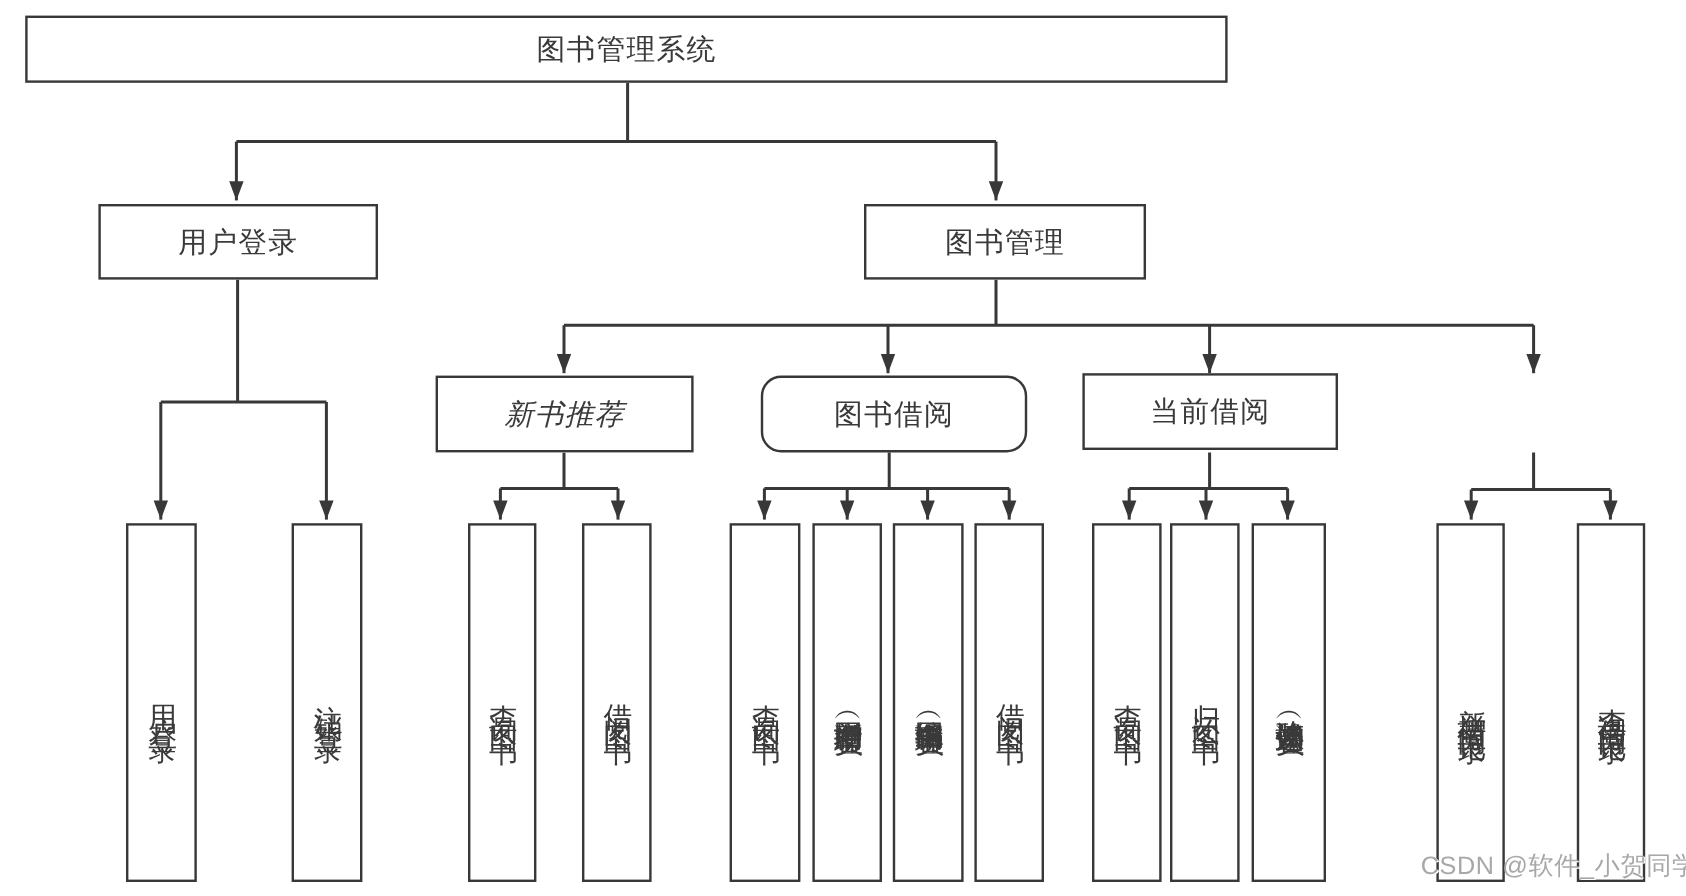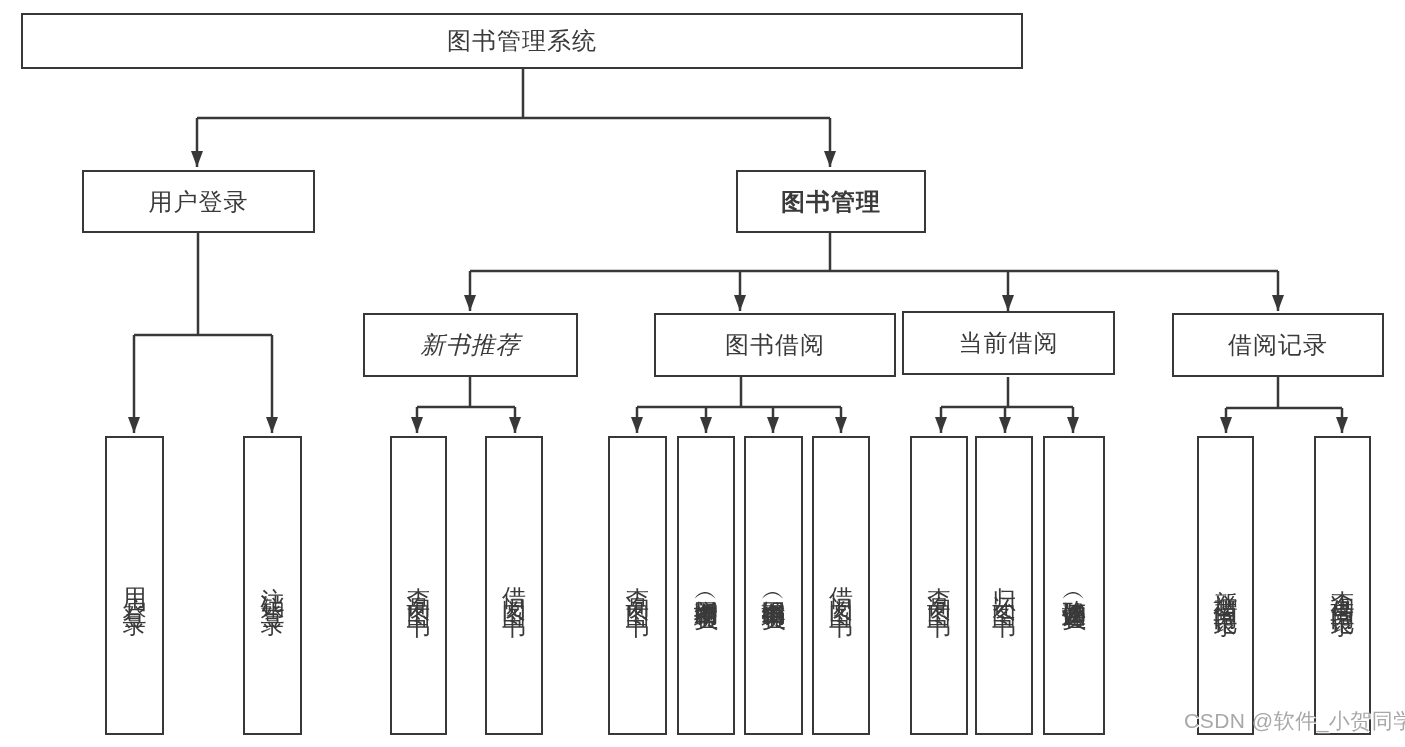--- a/index.html
+++ b/index.html
@@ -100,26 +100,25 @@
       <line class="conn" marker-end="url(#arrowhead)" x1="1073" y1="407" x2="1073" y2="433"></line>
 
       <line class="conn" marker-end="url(#arrowhead)" x1="1226" y1="408" x2="1226" y2="433"></line>
       <line class="conn" marker-end="url(#arrowhead)" x1="1342" y1="408" x2="1342" y2="433"></line>
     </g>
   </svg>
 
   <div class="node" style="left:21px; top:13px; width:1002px; height:56px;">图书管理系统</div>
 
   <div class="node" style="left:82px; top:170px; width:233px; height:63px;">用户登录</div>
-  <div class="node" style="left:736px; top:170px; width:190px; height:63px;font-weight:bold;">图书管理</div>
+  <div class="node" style="left:720px; top:170px; width:235px; height:63px;">图书管理</div>
 
   <div class="node" style="left:363px; top:313px; width:215px; height:64px;font-style:italic;">新书推荐</div>
-  <div class="node" style="left:654px; top:313px; width:242px; height:64px;">图书借阅</div>
+  <div class="node" style="left:634px; top:313px; width:222px; height:64px;border-radius:17px;">图书借阅</div>
   <div class="node" style="left:902px; top:311px; width:213px; height:64px;">当前借阅</div>
-  <div class="node" style="left:1172px; top:313px; width:212px; height:64px;">借阅记录</div>
 
   <div class="node box-v" style="left:105px; top:436px; width:59px; height:299px;">用户登录</div>
   <div class="node box-v" style="left:243px; top:436px; width:59px; height:299px;">注销登录</div>
 
   <div class="node box-v" style="left:390px; top:436px; width:57px; height:299px;">查询图书</div>
   <div class="node box-v" style="left:485px; top:436px; width:58px; height:299px;">借阅图书</div>
 
   <div class="node box-v" style="left:608px; top:436px; width:59px; height:299px;">查询图书</div>
   <div class="node box-v long" style="left:677px; top:436px; width:58px; height:299px;">新增图书（管理员）</div>
   <div class="node box-v long" style="left:744px; top:436px; width:59px; height:299px;">编辑图书（管理员）</div>

